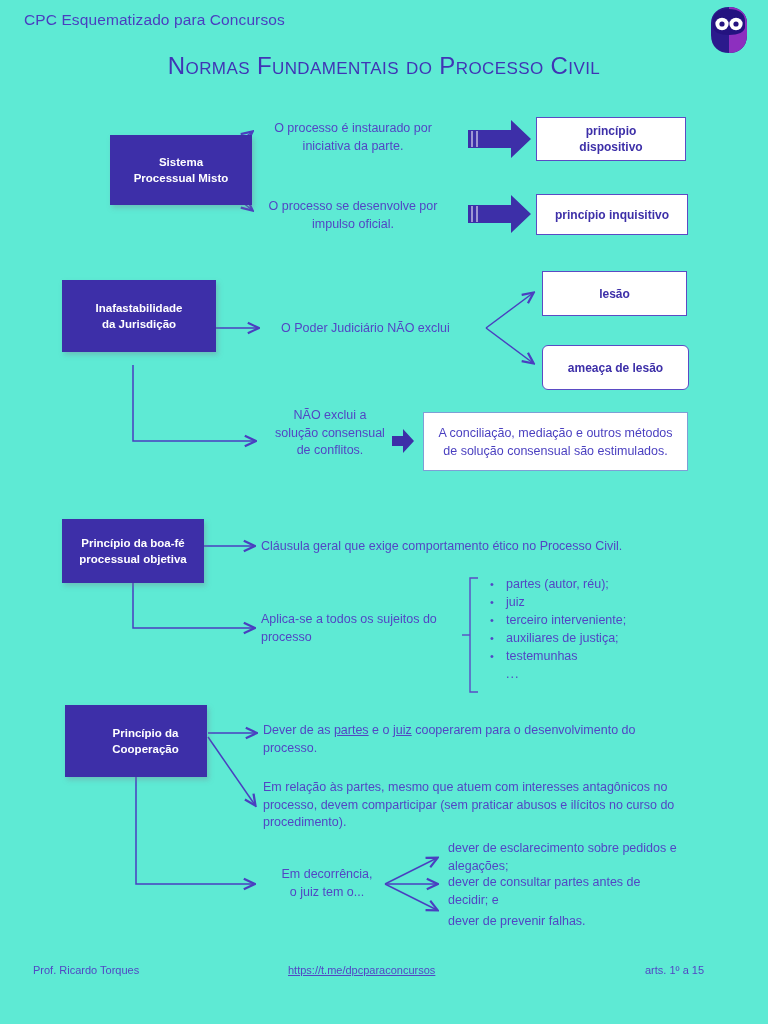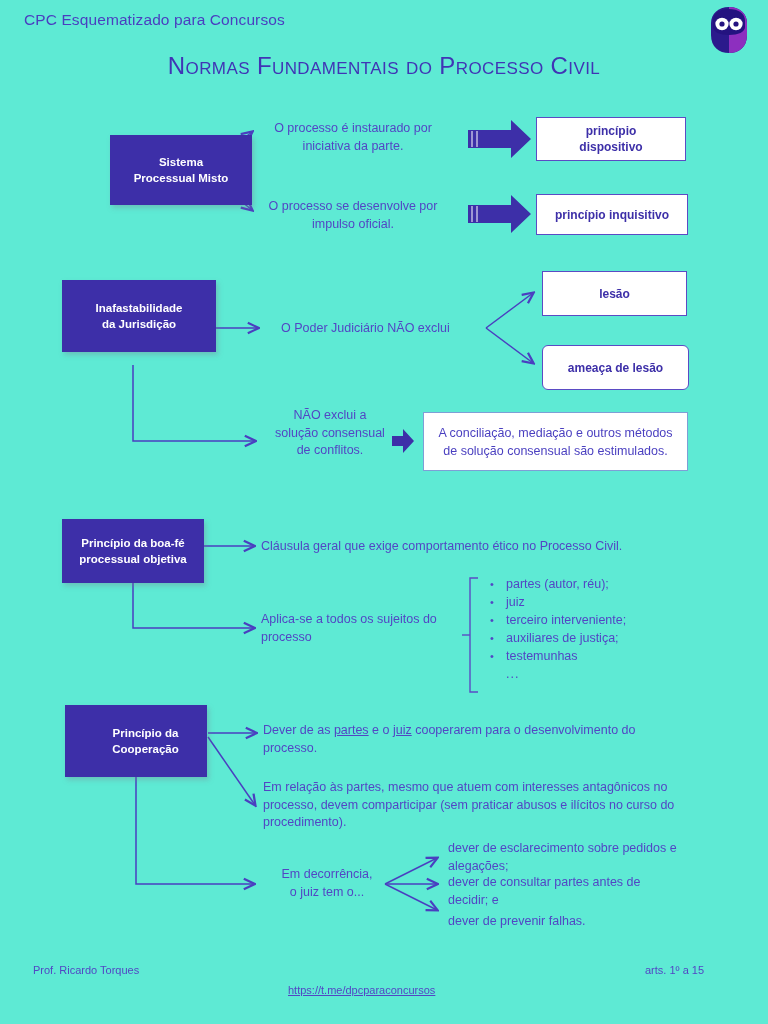--- a/index.html
+++ b/index.html
@@ -287,16 +287,16 @@
   <div class="txt ctr" style="left: 271px; top: 866px; width: 112px; white-space: pre-line;" style2="white-space:pre-line">Em decorrência,
 o juiz tem o...</div>
 
   <div class="txt" style="left:448px; top:840px; width:232px;">dever de esclarecimento sobre pedidos e alegações;</div>
 
   <div class="txt" style="left:448px; top:874px; width:232px;">dever de consultar partes antes de decidir; e</div>
 
   <div class="txt" style="left:448px; top:913px; width:232px;">dever de prevenir falhas.</div>
 
   <div class="ftr a">Prof. Ricardo Torques</div>
-  <a class="ftr b" href="#" style="color:#5246c4;margin-top:20px;">https://t.me/dpcparaconcursos</a>
+  <a class="ftr b" href="#" style="color:#5246c4;">https://t.me/dpcparaconcursos</a>
   <div class="ftr c">arts. 1º a 15</div>
 
 </div>
 
 </body></html>

